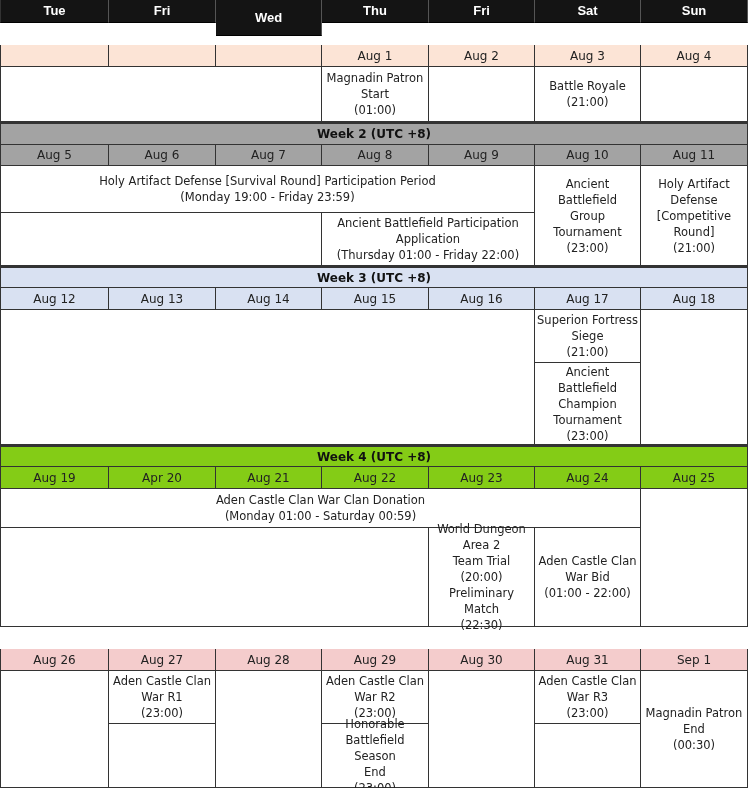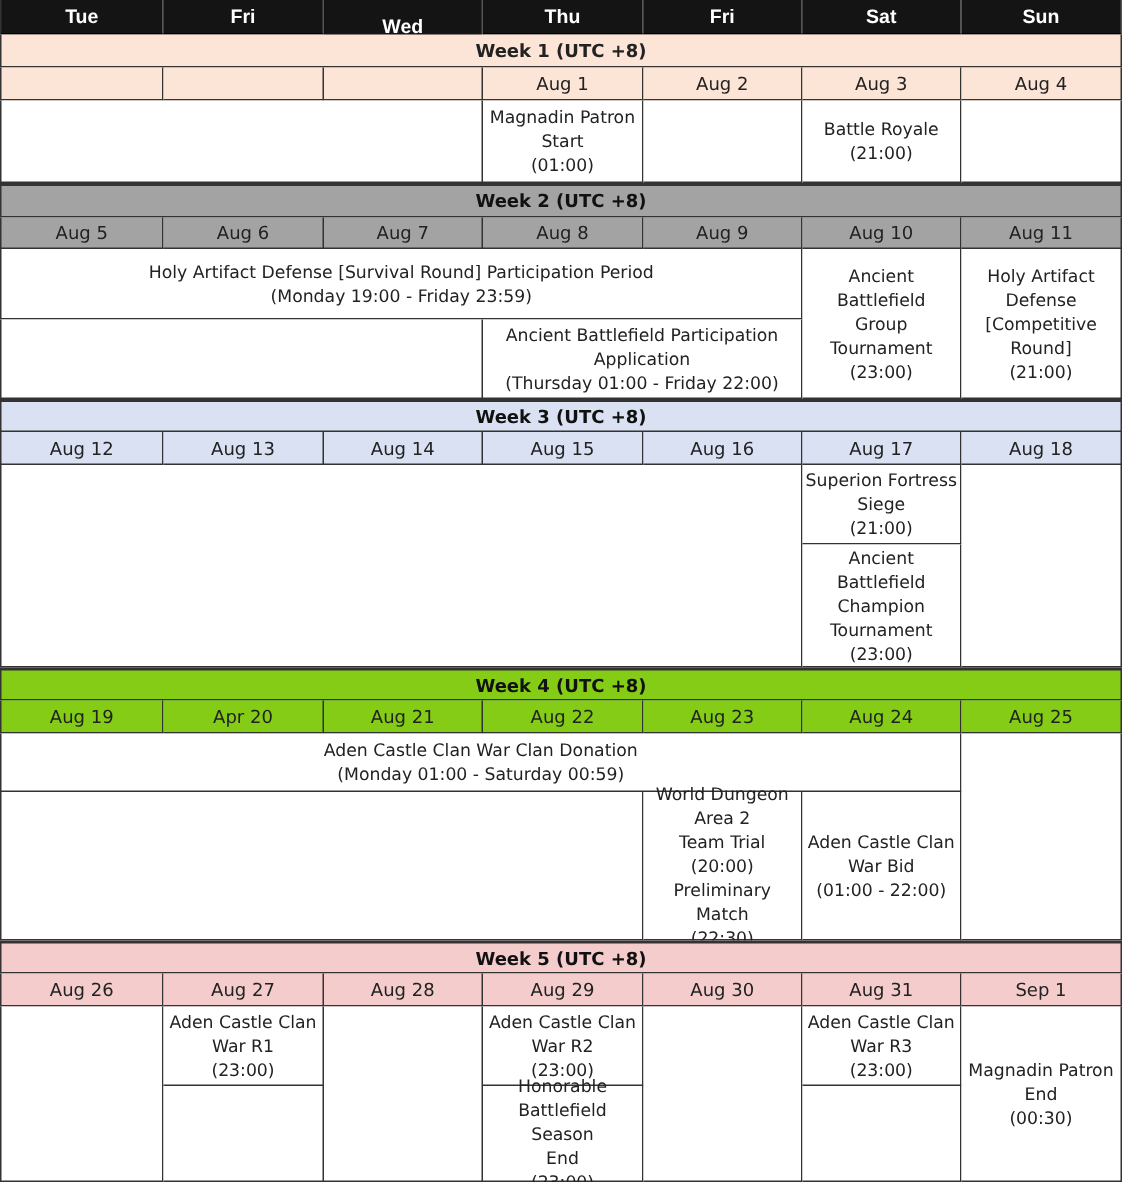--- a/index.html
+++ b/index.html
@@ -56,21 +56,20 @@
 <div id="cal">
 
   <div class="c hdr leftb" style="left:0;top:0;width:109px;height:23px;">Tue</div>
   <div class="c hdr" style="left:109px;top:0;width:107px;height:23px;">Fri</div>
   <div class="c hdr" style="left:216px;top:0;width:106px;height:36px;">Wed</div>
   <div class="c hdr" style="left:322px;top:0;width:107px;height:23px;">Thu</div>
   <div class="c hdr" style="left:429px;top:0;width:106px;height:23px;">Fri</div>
   <div class="c hdr" style="left:641px;top:0;width:107px;height:23px;">Sun</div>
   <div class="c hdr" style="left:535px;top:0;width:106px;height:23px;">Sat</div>
 
-  <div class="c w1 leftb" style="left:0;top:23px;width:748px;height:22px;font-weight:bold;font-size:12px;">Week 1 (UTC +8)</div>
   <div class="c dt w1 leftb" style="left:0;top:45px;width:109px;height:22px;"></div>
   <div class="c dt w1" style="left:109px;top:45px;width:107px;height:22px;"></div>
   <div class="c dt w1" style="left:216px;top:45px;width:106px;height:22px;"></div>
   <div class="c dt w1" style="left:322px;top:45px;width:107px;height:22px;">Aug 1</div>
   <div class="c dt w1" style="left:429px;top:45px;width:106px;height:22px;">Aug 2</div>
   <div class="c dt w1" style="left:535px;top:45px;width:106px;height:22px;">Aug 3</div>
   <div class="c dt w1" style="left:641px;top:45px;width:107px;height:22px;">Aug 4</div>
   <div class="c ev leftb" style="left:0;top:67px;width:322px;height:55px;"></div>
   <div class="c ev" style="left:322px;top:67px;width:107px;height:55px;">Magnadin Patron
 Start
@@ -136,21 +135,20 @@
 Area 2
 Team Trial
 (20:00)
 Preliminary Match
 (22:30)</div>
   <div class="c ev" style="left:535px;top:528px;width:106px;height:99px;">Aden Castle Clan
 War Bid
 (01:00 - 22:00)</div>
   <div class="c ev" style="left:641px;top:489px;width:107px;height:138px;"></div>
 
-  <div class="c wk w5 leftb" style="left:0;top:627px;width:748px;height:22px;">Week 5 (UTC +8)</div>
   <div class="c dt w5 leftb" style="left:0;top:649px;width:109px;height:22px;">Aug 26</div>
   <div class="c dt w5" style="left:109px;top:649px;width:107px;height:22px;">Aug 27</div>
   <div class="c dt w5" style="left:216px;top:649px;width:106px;height:22px;">Aug 28</div>
   <div class="c dt w5" style="left:322px;top:649px;width:107px;height:22px;">Aug 29</div>
   <div class="c dt w5" style="left:429px;top:649px;width:106px;height:22px;">Aug 30</div>
   <div class="c dt w5" style="left:535px;top:649px;width:106px;height:22px;">Aug 31</div>
   <div class="c dt w5" style="left:641px;top:649px;width:107px;height:22px;">Sep 1</div>
   <div class="c ev leftb" style="left:0;top:671px;width:109px;height:117px;"></div>
   <div class="c ev" style="left:109px;top:671px;width:107px;height:53px;">Aden Castle Clan
 War R1

